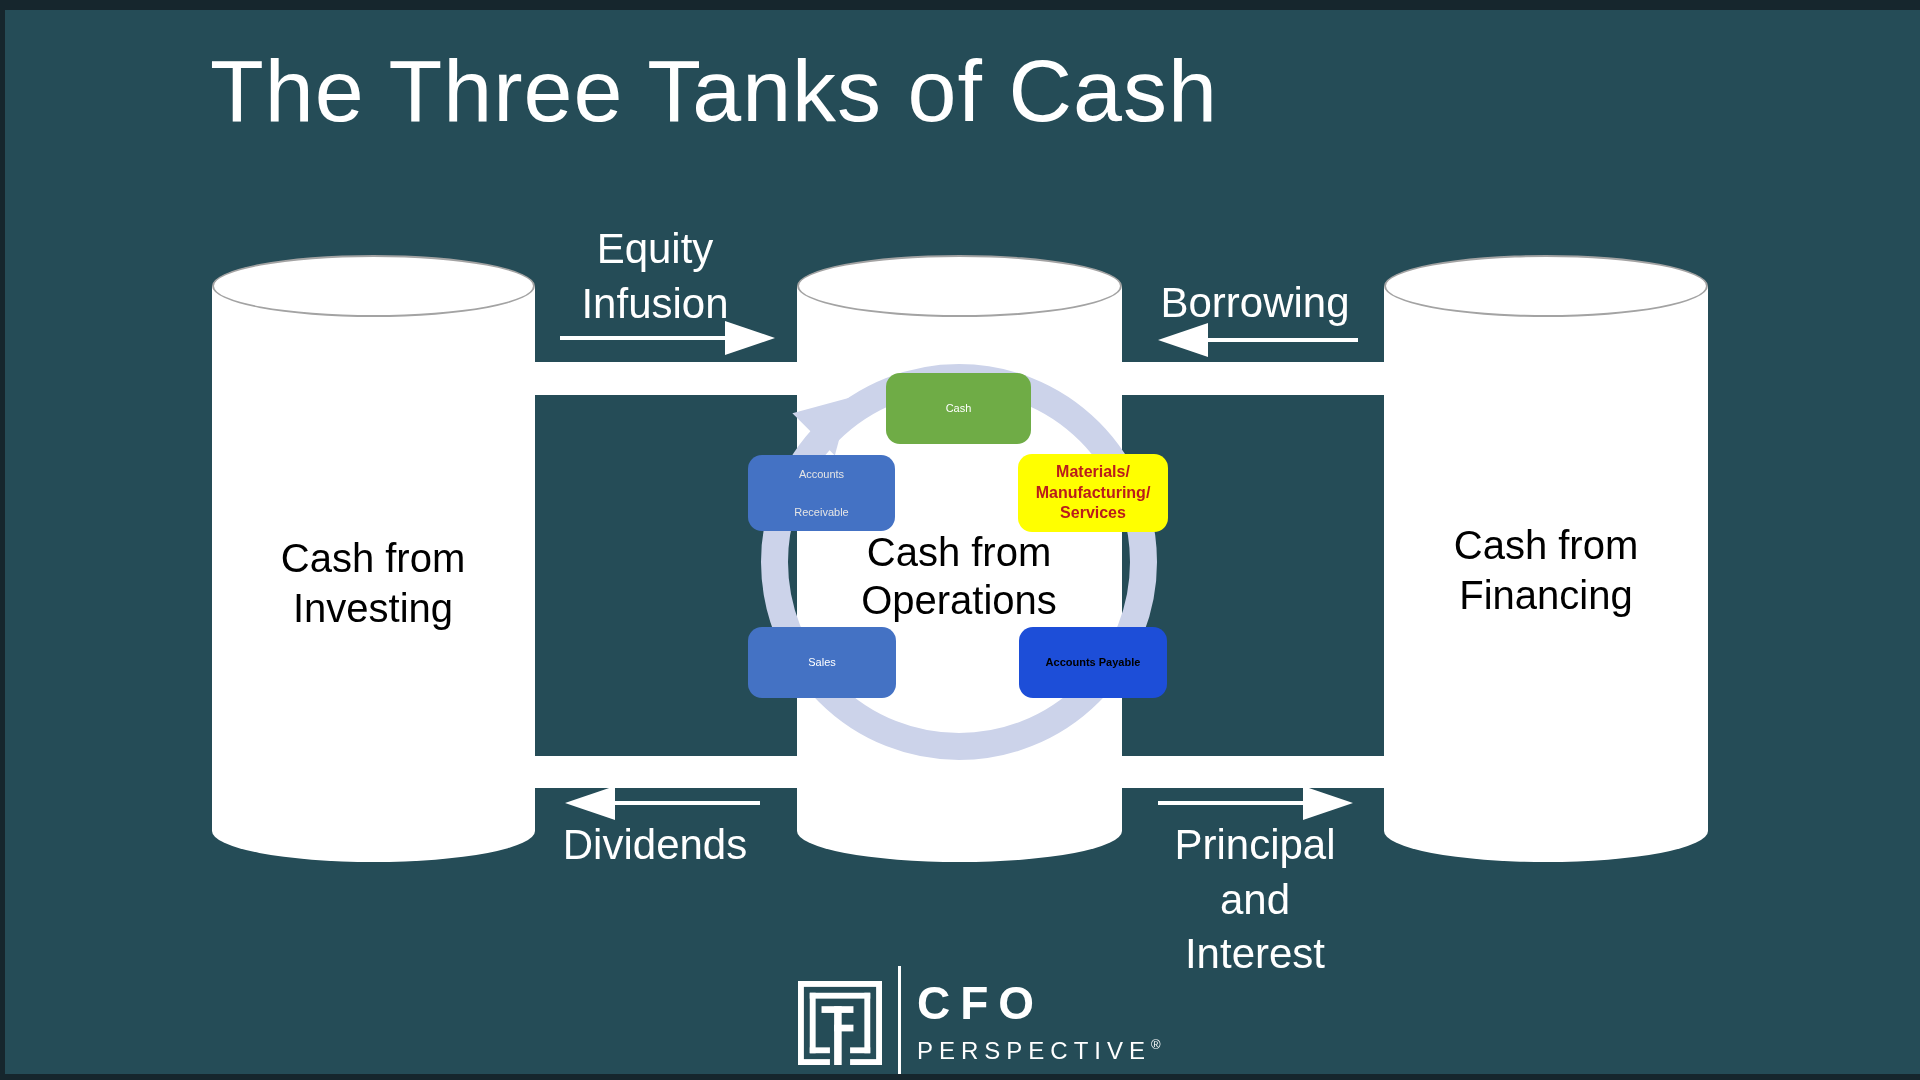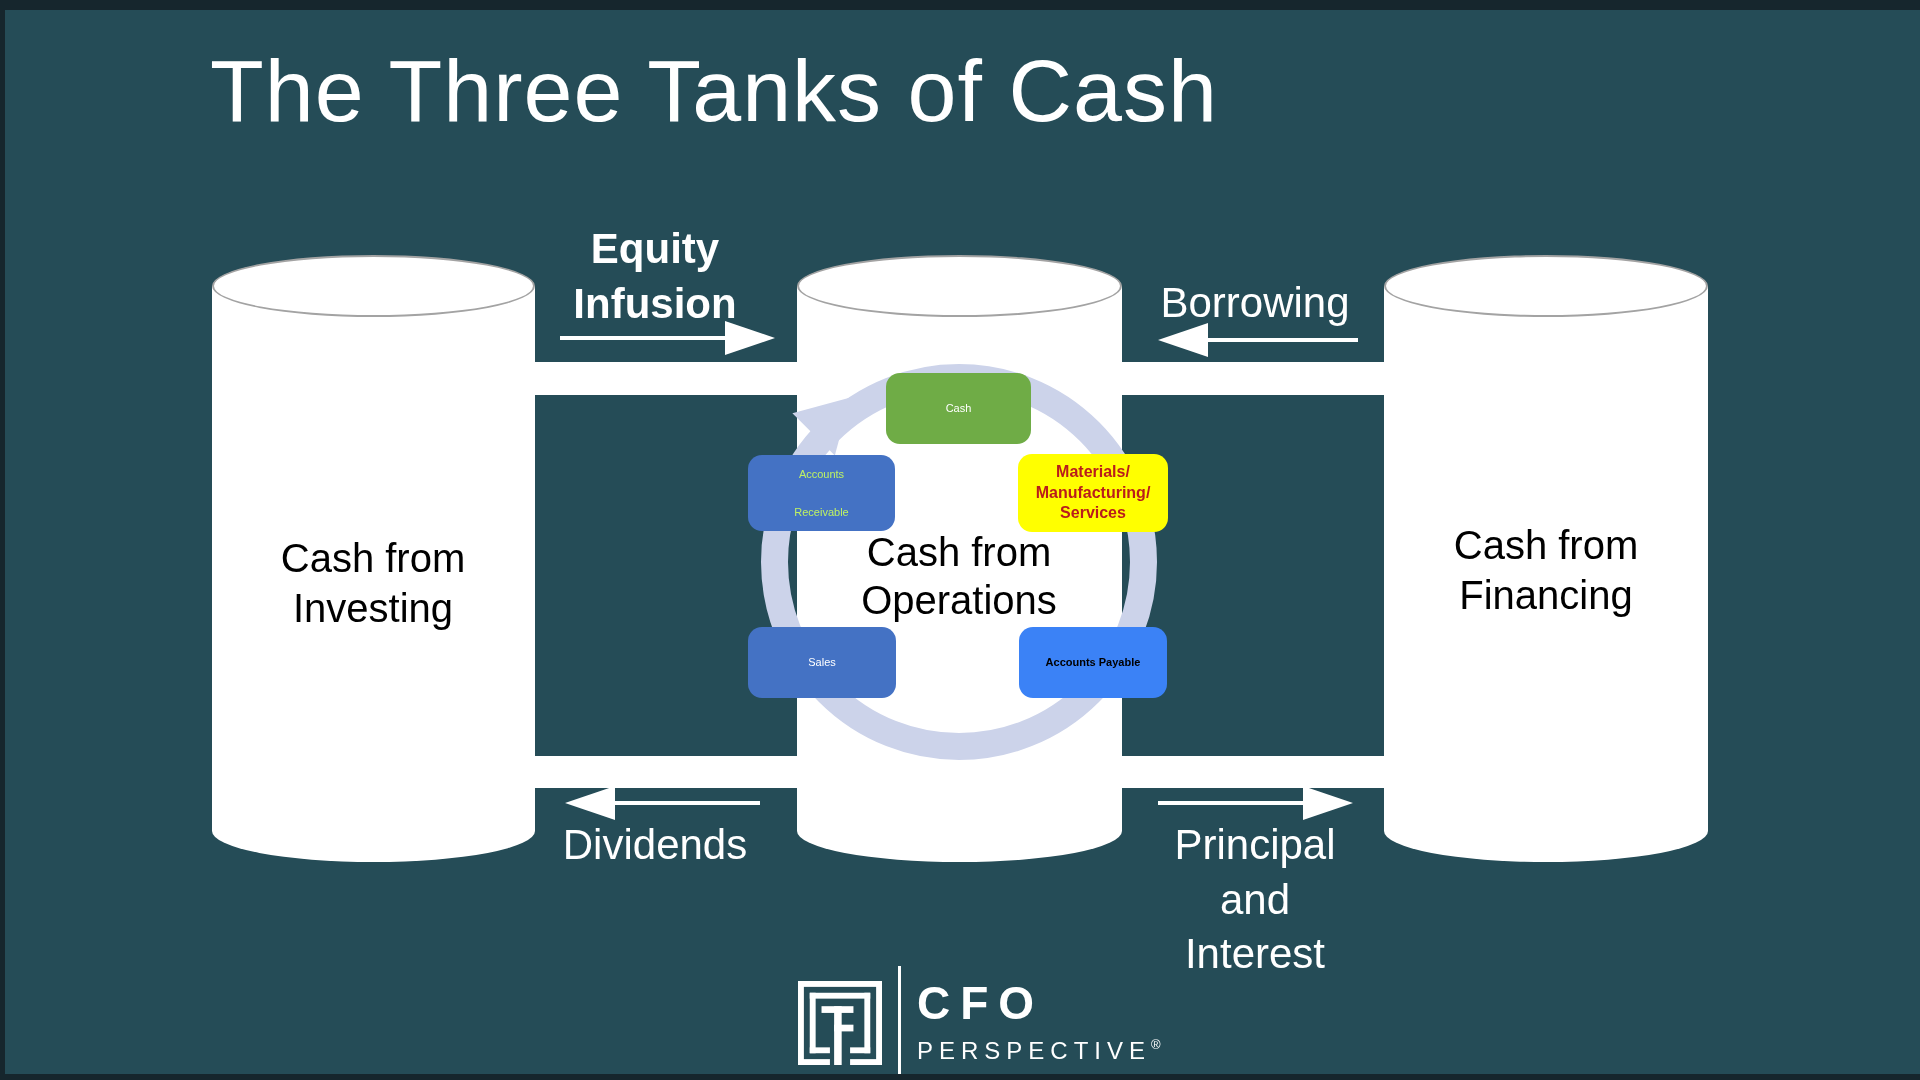--- a/index.html
+++ b/index.html
@@ -57,24 +57,24 @@
   }
 
   
   .cycle-box{
     position:absolute;z-index:5;border-radius:14px;
     display:flex;flex-direction:column;justify-content:center;align-items:center;
     font-size:11px;line-height:1.28;text-align:center;
   }
   .cycle-box span{display:block;}
   .box-cash{left:886px;top:373px;width:145px;height:71px;background:#6FAC46;color:#FFFFFF;}
-  .box-ar{left:748px;top:455px;width:147px;height:76px;background:#4472C4;color:#bef264;gap:23px;}
+  .box-ar{left:748px;top:455px;width:147px;height:76px;background:#4472C4;color:#e5e5e5;gap:23px;}
   .box-materials{left:1018px;top:454px;width:150px;height:78px;background:#FFFF00;color:#b91c1c;font-size:16px;font-weight:600;}
   .box-sales{left:748px;top:627px;width:148px;height:71px;background:#4472C4;color:#FFFFFF;}
-  .box-ap{left:1019px;top:627px;width:148px;height:71px;background:#3b82f6;color:#000000;font-weight:600;}
+  .box-ap{left:1019px;top:627px;width:148px;height:71px;background:#1d4ed8;color:#000000;font-weight:600;}
   .box-payap{left:884px;top:708px;width:147px;height:79px;background:#FF0000;color:#FFFFFF;}
 
   .center-label{
     position:absolute;left:789px;top:528px;width:340px;z-index:6;
     color:#000;font-size:40px;line-height:1.2;text-align:center;
   }
   .center-label div{white-space:nowrap;}
 
   
   .logo{position:absolute;left:798px;top:966px;z-index:6;display:flex;align-items:flex-start;}
@@ -118,21 +118,21 @@
   <div class="cyl">
     <div class="cyl-body" style="left:1384px;width:324px;"></div>
     <div class="cyl-top" style="left:1384px;width:324px;"></div>
     <div class="cyl-bottom" style="left:1384px;width:324px;"></div>
   </div>
   <div class="tank-label" style="left:1396px;top:520px;">
     <div>Cash from</div>
     <div>Financing</div>
   </div>
 
-  <div class="flow-label" style="left:505px;top:222px;font-weight:bold;">
+  <div class="flow-label" style="left:505px;top:222px;">
     <div>Equity</div>
     <div>Infusion</div>
   </div>
   <svg class="arrow" style="left:560px;top:318px;" width="215" height="40" viewBox="0 0 215 40">
     <line x1="0" y1="20" x2="172" y2="20" stroke="#FFFFFF" stroke-width="4"></line>
     <polygon points="165,3 215,20 165,37" fill="#FFFFFF"></polygon>
   </svg>
 
   <div class="flow-label" style="left:1105px;top:276px;">
     <div>Borrowing</div>

